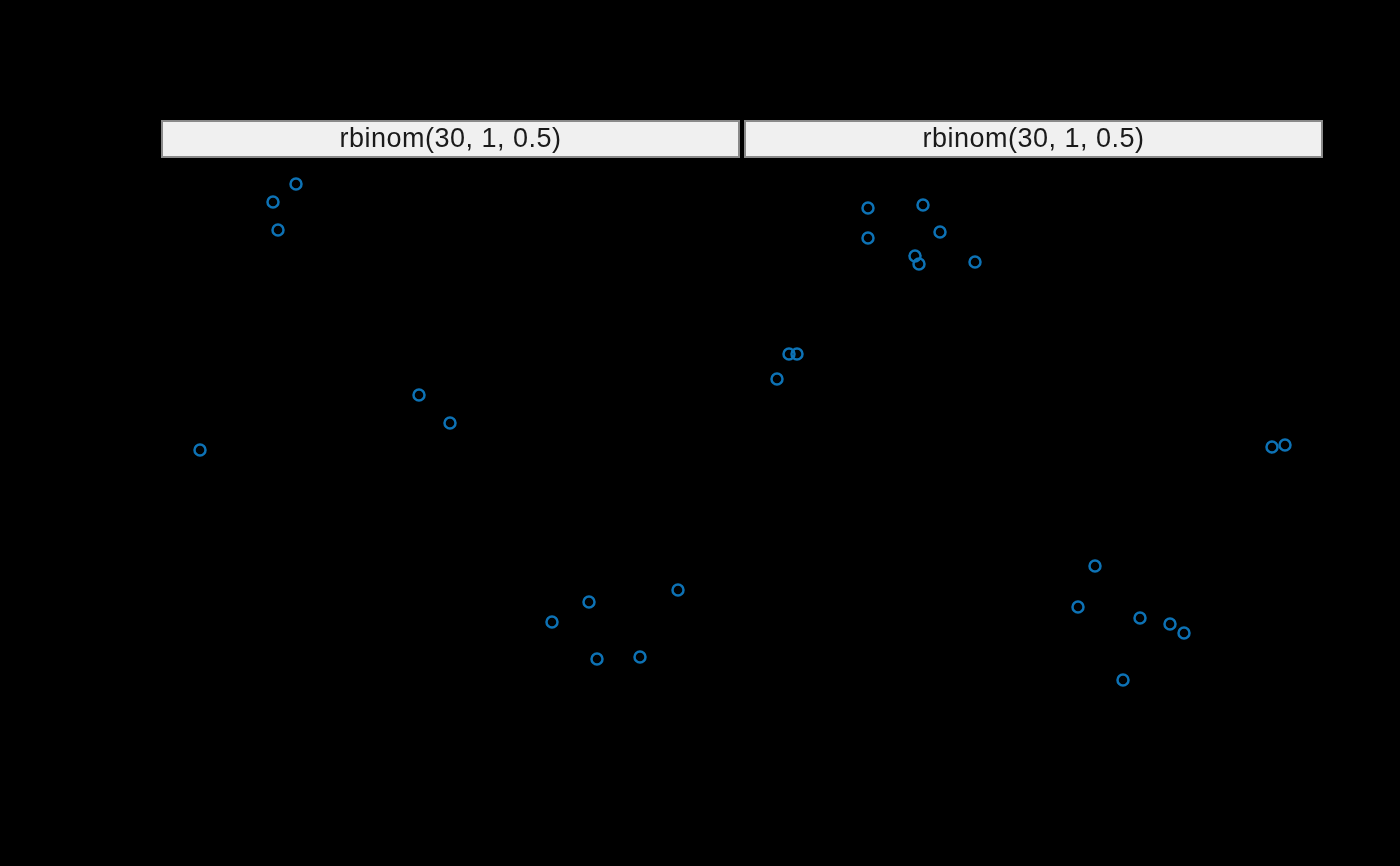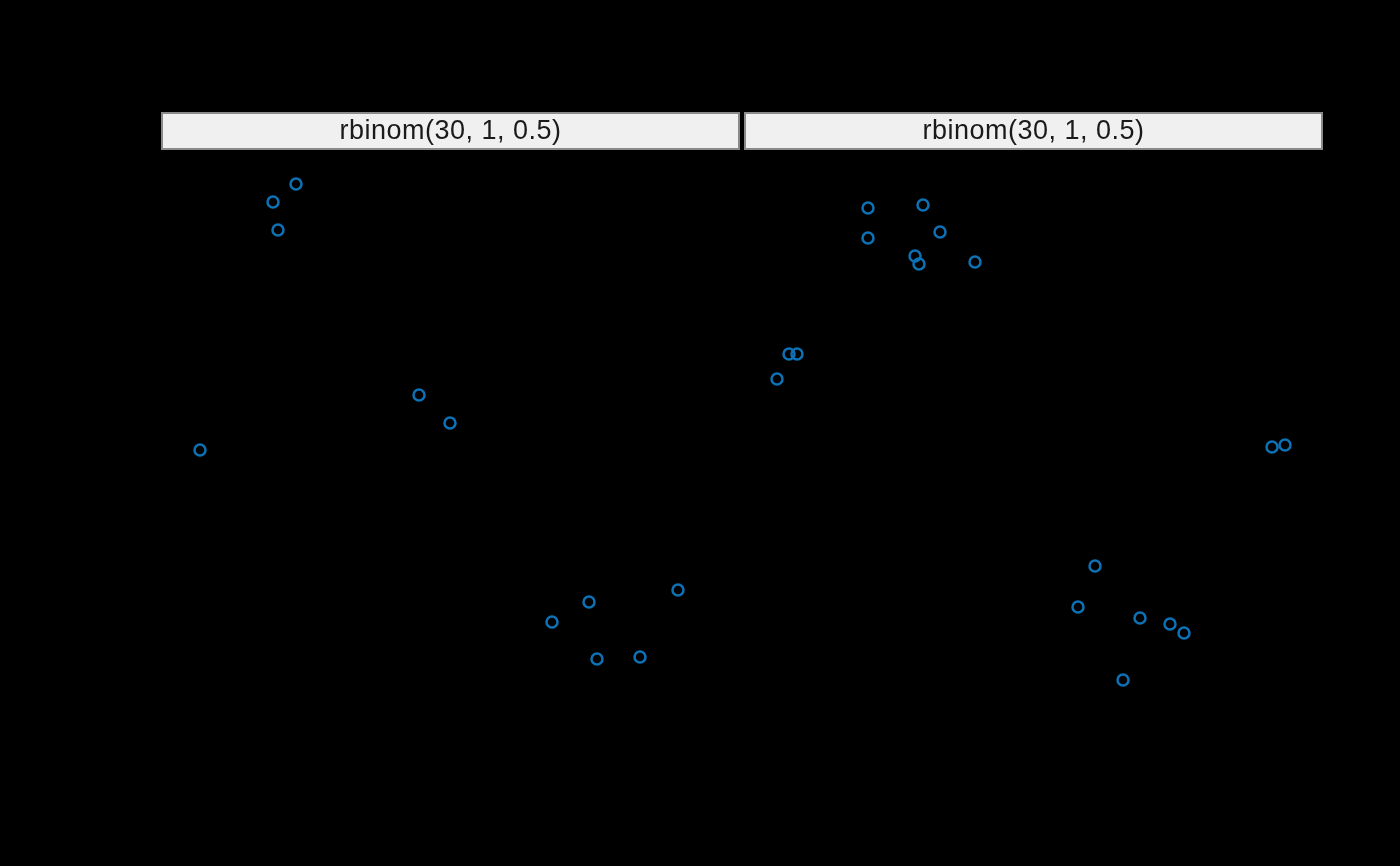--- a/index.html
+++ b/index.html
@@ -12,21 +12,21 @@
     font-family: "Liberation Sans", sans-serif;
   }
   .figure {
     position: relative;
     width: 1400px;
     height: 866px;
     background: #000000;
   }
   .strip {
     position: absolute;
-    top: 112px;
+    top: 120px;
     height: 38px;
     width: 579px;
     box-sizing: border-box;
     background: #f0f0f0;
     border: 2px solid #8a8a8a;
     text-align: center;
     line-height: 33px;
     font-size: 27px;
     color: #1a1a1a;
     letter-spacing: 0.5px;

